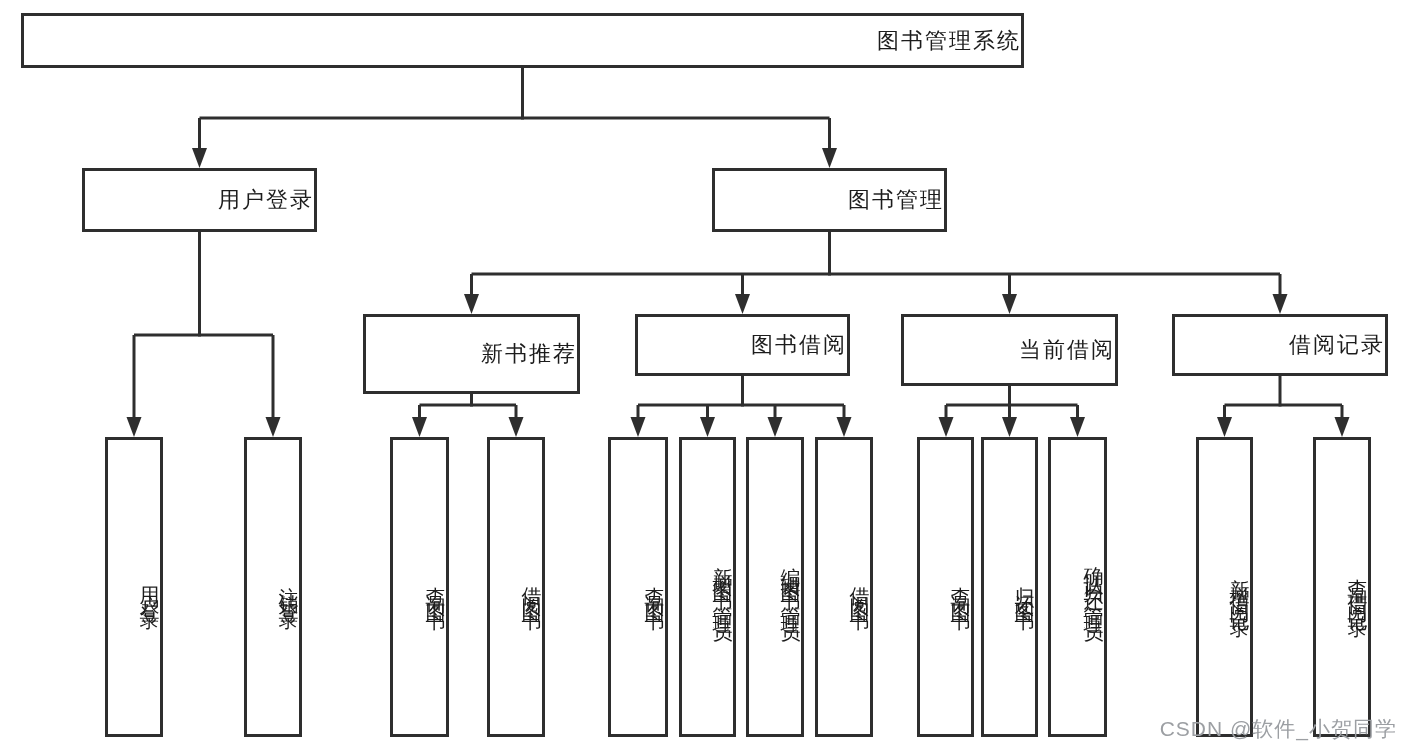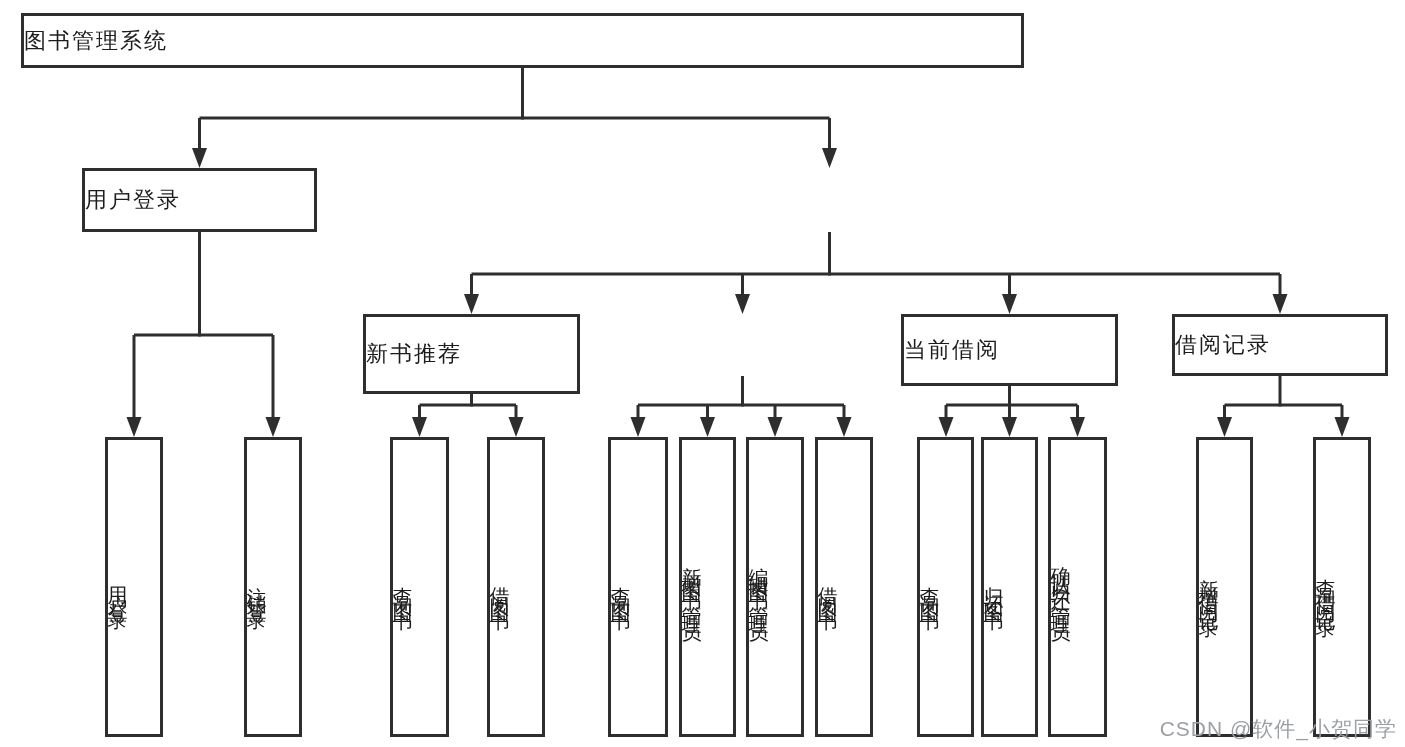--- a/index.html
+++ b/index.html
@@ -11,22 +11,23 @@
     overflow:hidden;
   }
   #wires{position:absolute;left:0;top:0;width:1405px;height:747px;}
   #wires line{stroke:var(--line,#2e2e2e);stroke-width:3;}
   #wires polygon{fill:var(--line,#2e2e2e);}
   .box{
     position:absolute;
     box-sizing:border-box;
     border:3px solid var(--line,#2e2e2e);
     background:#ffffff;
-    display:flex;align-items:center;justify-content:flex-start;
+    display:flex;align-items:center;justify-content:flex-end;
     color:var(--text,#1c1c1c);
+    padding-left:36px;
   }
   .box.h .lbl{font-size:22px;letter-spacing:2px;white-space:nowrap;}
   .box.v .lbl{
     writing-mode:vertical-rl;
     text-orientation:mixed;
     font-size:20px;
     letter-spacing:8px;
     line-height:1;
     white-space:nowrap;
   }
@@ -122,23 +123,29 @@
     </g>
   </svg>
 
   <div class="box h" style="left:21px;top:13px;width:1003px;height:55px">
     <span class="lbl">图书管理系统</span>
   </div>
 
   <div class="box h" style="left:82px;top:168px;width:235px;height:64px">
     <span class="lbl">用户登录</span>
   </div>
+  <div class="box h" style="left:712px;top:168px;width:235px;height:64px">
+    <span class="lbl">图书管理</span>
+  </div>
 
   <div class="box h" style="left:363px;top:314px;width:217px;height:80px">
     <span class="lbl">新书推荐</span>
+  </div>
+  <div class="box h" style="left:635px;top:314px;width:215px;height:62px">
+    <span class="lbl">图书借阅</span>
   </div>
   <div class="box h" style="left:901px;top:314px;width:217px;height:72px">
     <span class="lbl">当前借阅</span>
   </div>
   <div class="box h" style="left:1172px;top:314px;width:216px;height:62px">
     <span class="lbl">借阅记录</span>
   </div>
 
   <div class="box v" style="left:105px;top:437px;width:58px;height:300px">
     <span class="lbl">用户登录</span>

